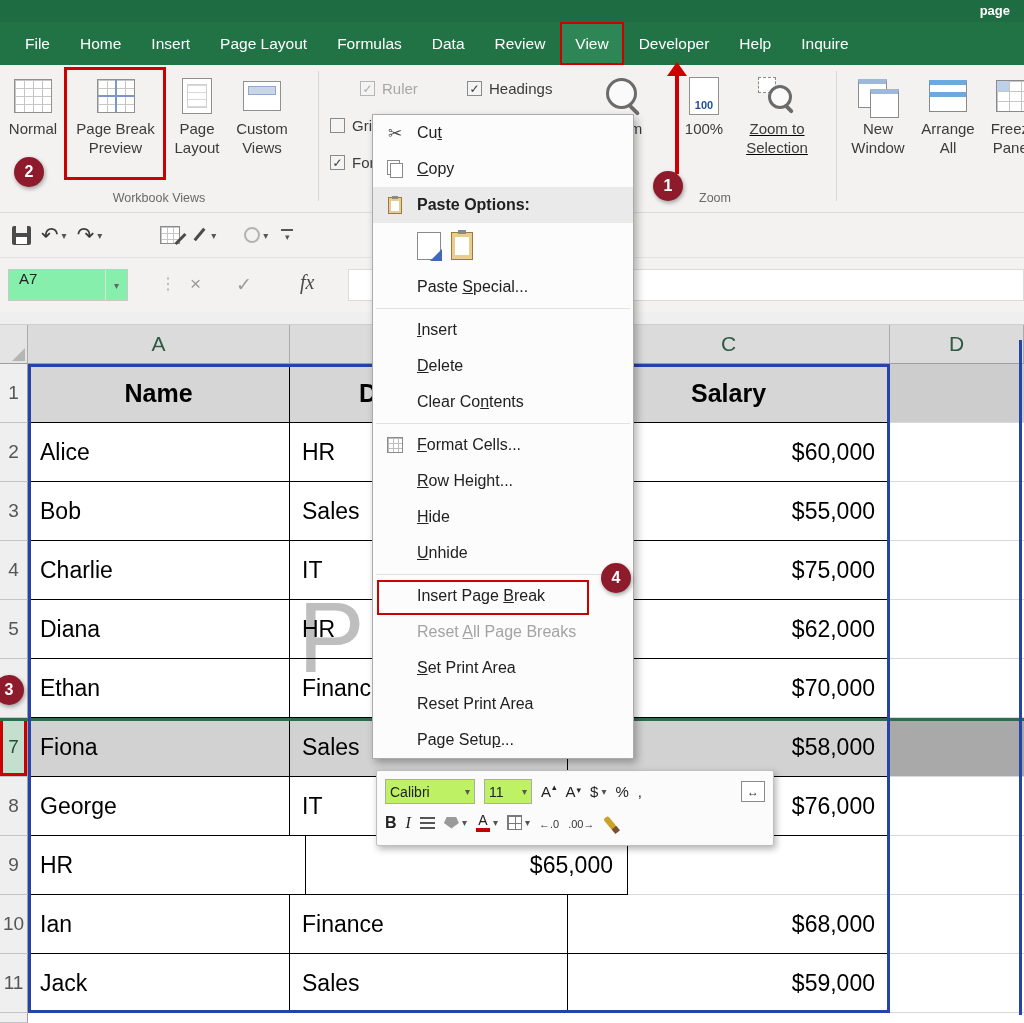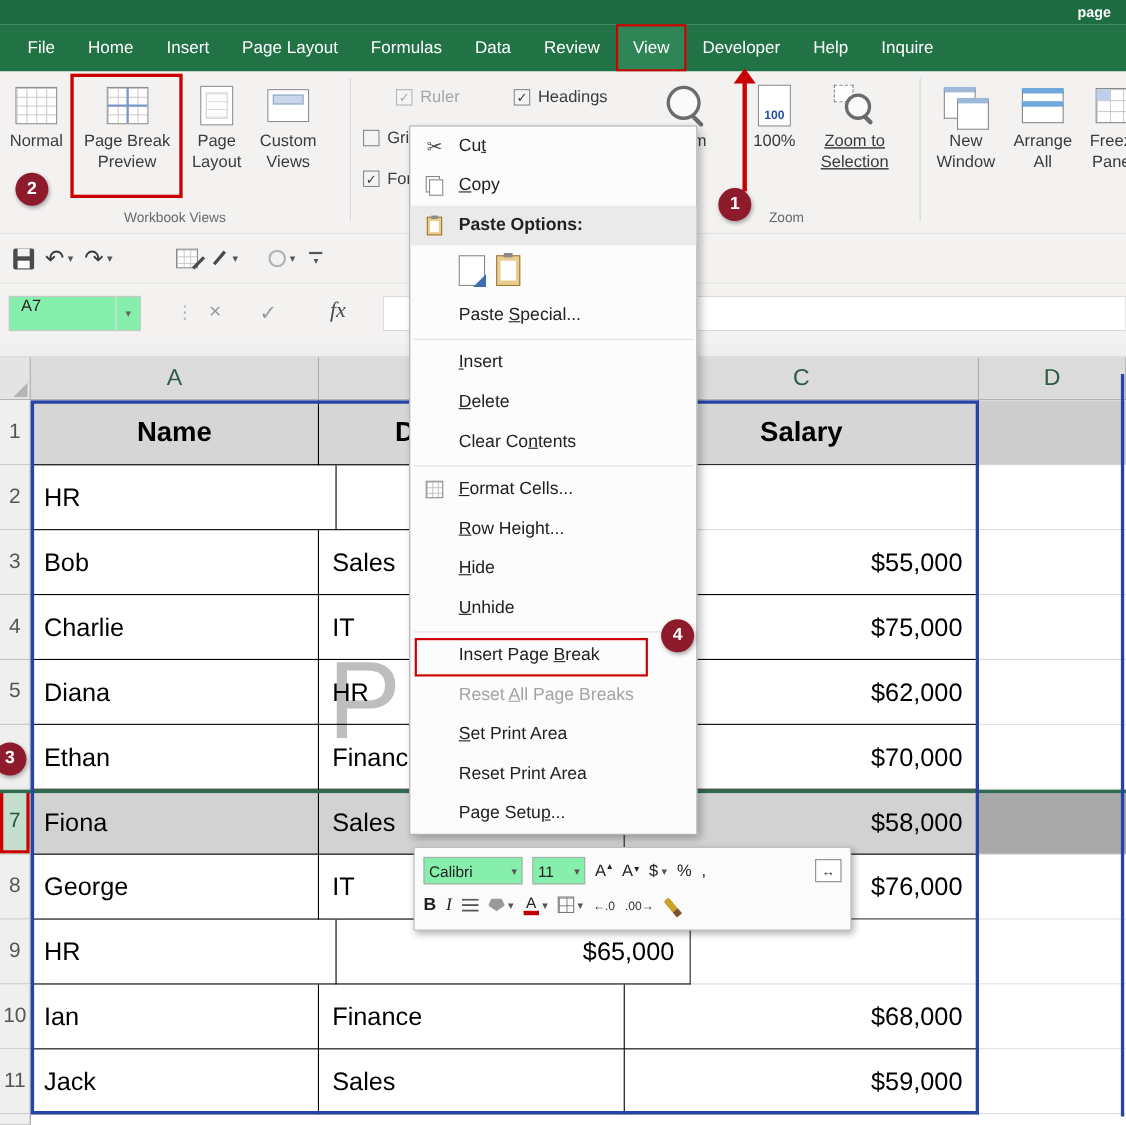--- a/index.html
+++ b/index.html
@@ -158,21 +158,21 @@
   .pbi1 { width:24px; height:28px; border:1px solid #8A8A8A; background:#fff; position:relative; }
   .pbi1::after { content:""; position:absolute; right:-2px; bottom:-2px; width:12px; height:12px; background:#3F6BB5; clip-path:polygon(0 100%,100% 0,100% 100%); }
   .pbi2 { width:22px; height:28px; background:#E9CC8F; border:1px solid #9A7B3A; position:relative; }
   .pbi2::before { content:""; position:absolute; left:6px; top:-3px; width:8px; height:4px; background:#8A8A8A; }
   .pbi2::after { content:""; position:absolute; left:3px; top:4px; width:14px; height:18px; background:#fff; }
   .ipb-redbox { position:absolute; left:4px; top:465px; width:212px; height:35px; border:2.5px solid #CC0000; pointer-events:none; }
 
   
   .mtb { position:absolute; left:376px; top:770px; width:398px; height:76px; background:#FBFBFB; border:1px solid #BFBFBF; border-radius:2px; box-shadow:2px 3px 7px rgba(0,0,0,.3); z-index:26; padding:5px 8px; }
   .mtb .mrow { display:flex; align-items:center; gap:9px; height:31px; }
-  .combo { display:flex; align-items:center; justify-content:space-between; background:#86efac; border:1px solid #ABABAB; height:25px; padding:0 4px; font-size:14px; color:#222; }
+  .combo { display:flex; align-items:center; justify-content:space-between; background:#bef264; border:1px solid #ABABAB; height:25px; padding:0 4px; font-size:14px; color:#222; }
   .font-combo { width:90px; } .size-combo { width:48px; }
   .mbtn { display:flex; align-items:center; font-size:15px; color:#222; }
   .sup { font-size:9px; margin-left:1px; transform:translateY(-5px); }
   .sub2 { font-size:9px; margin-left:1px; transform:translateY(-2px); }
   .mb { font-weight:bold; font-size:16px; }
   .mi { font-style:italic; font-family:"Liberation Serif", serif; font-size:16px; }
   .i-align { width:15px; height:12px; background-image:linear-gradient(#555 2px,transparent 2px); background-size:100% 5px; }
   .i-fill { width:15px; height:12px; background:#9A9A9A; clip-path:polygon(20% 0,80% 0,100% 55%,50% 100%,0 55%); }
   .i-fc { display:flex; flex-direction:column; align-items:center; line-height:14px; font-size:14px; color:#222; }
   .i-fc .bar { width:14px; height:4px; background:#C00000; margin-top:1px; }
@@ -370,20 +370,21 @@
 
     <div class="gr">
       <span class="rn">1</span>
       <span class="cA hdr">Name</span>
       <span class="cB hdr">Department</span>
       <span class="cC hdr">Salary</span>
       <span class="cD dh"></span>
     </div>
     <div class="gr">
       <span class="rn">2</span>
+      <span class="cA">Alice</span>
       <span class="cB">HR</span>
       <span class="cC">$60,000</span>
       <span class="cD"></span>
     </div>
     <div class="gr">
       <span class="rn">3</span>
       <span class="cA">Bob</span>
       <span class="cB">Sales</span>
       <span class="cC">$55,000</span>
       <span class="cD"></span>

